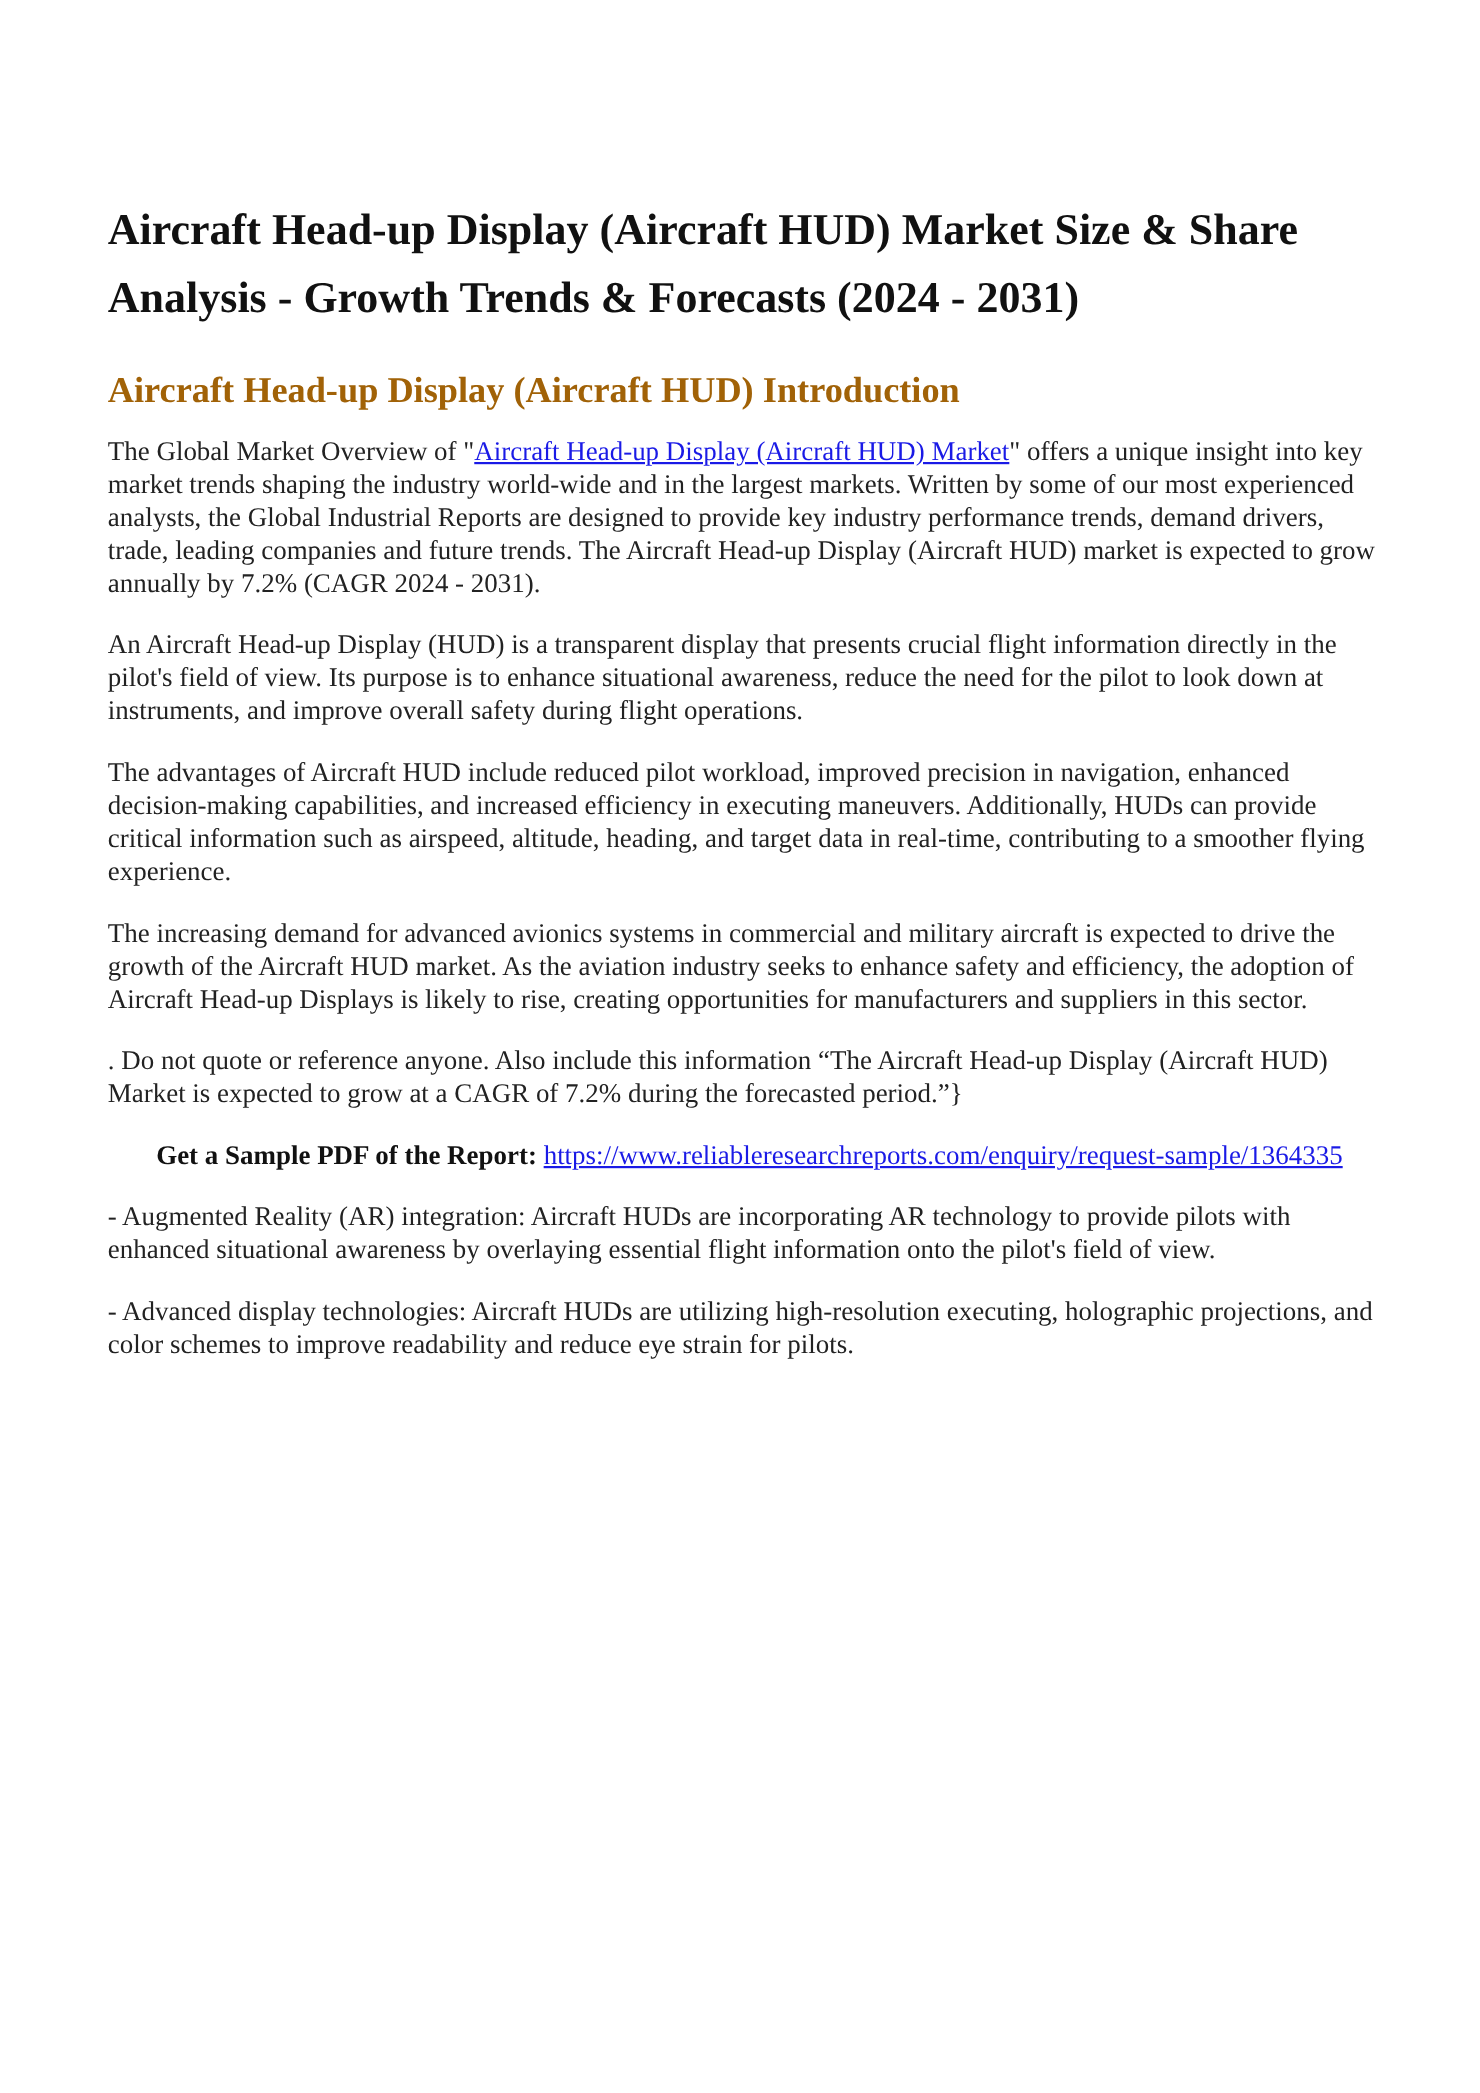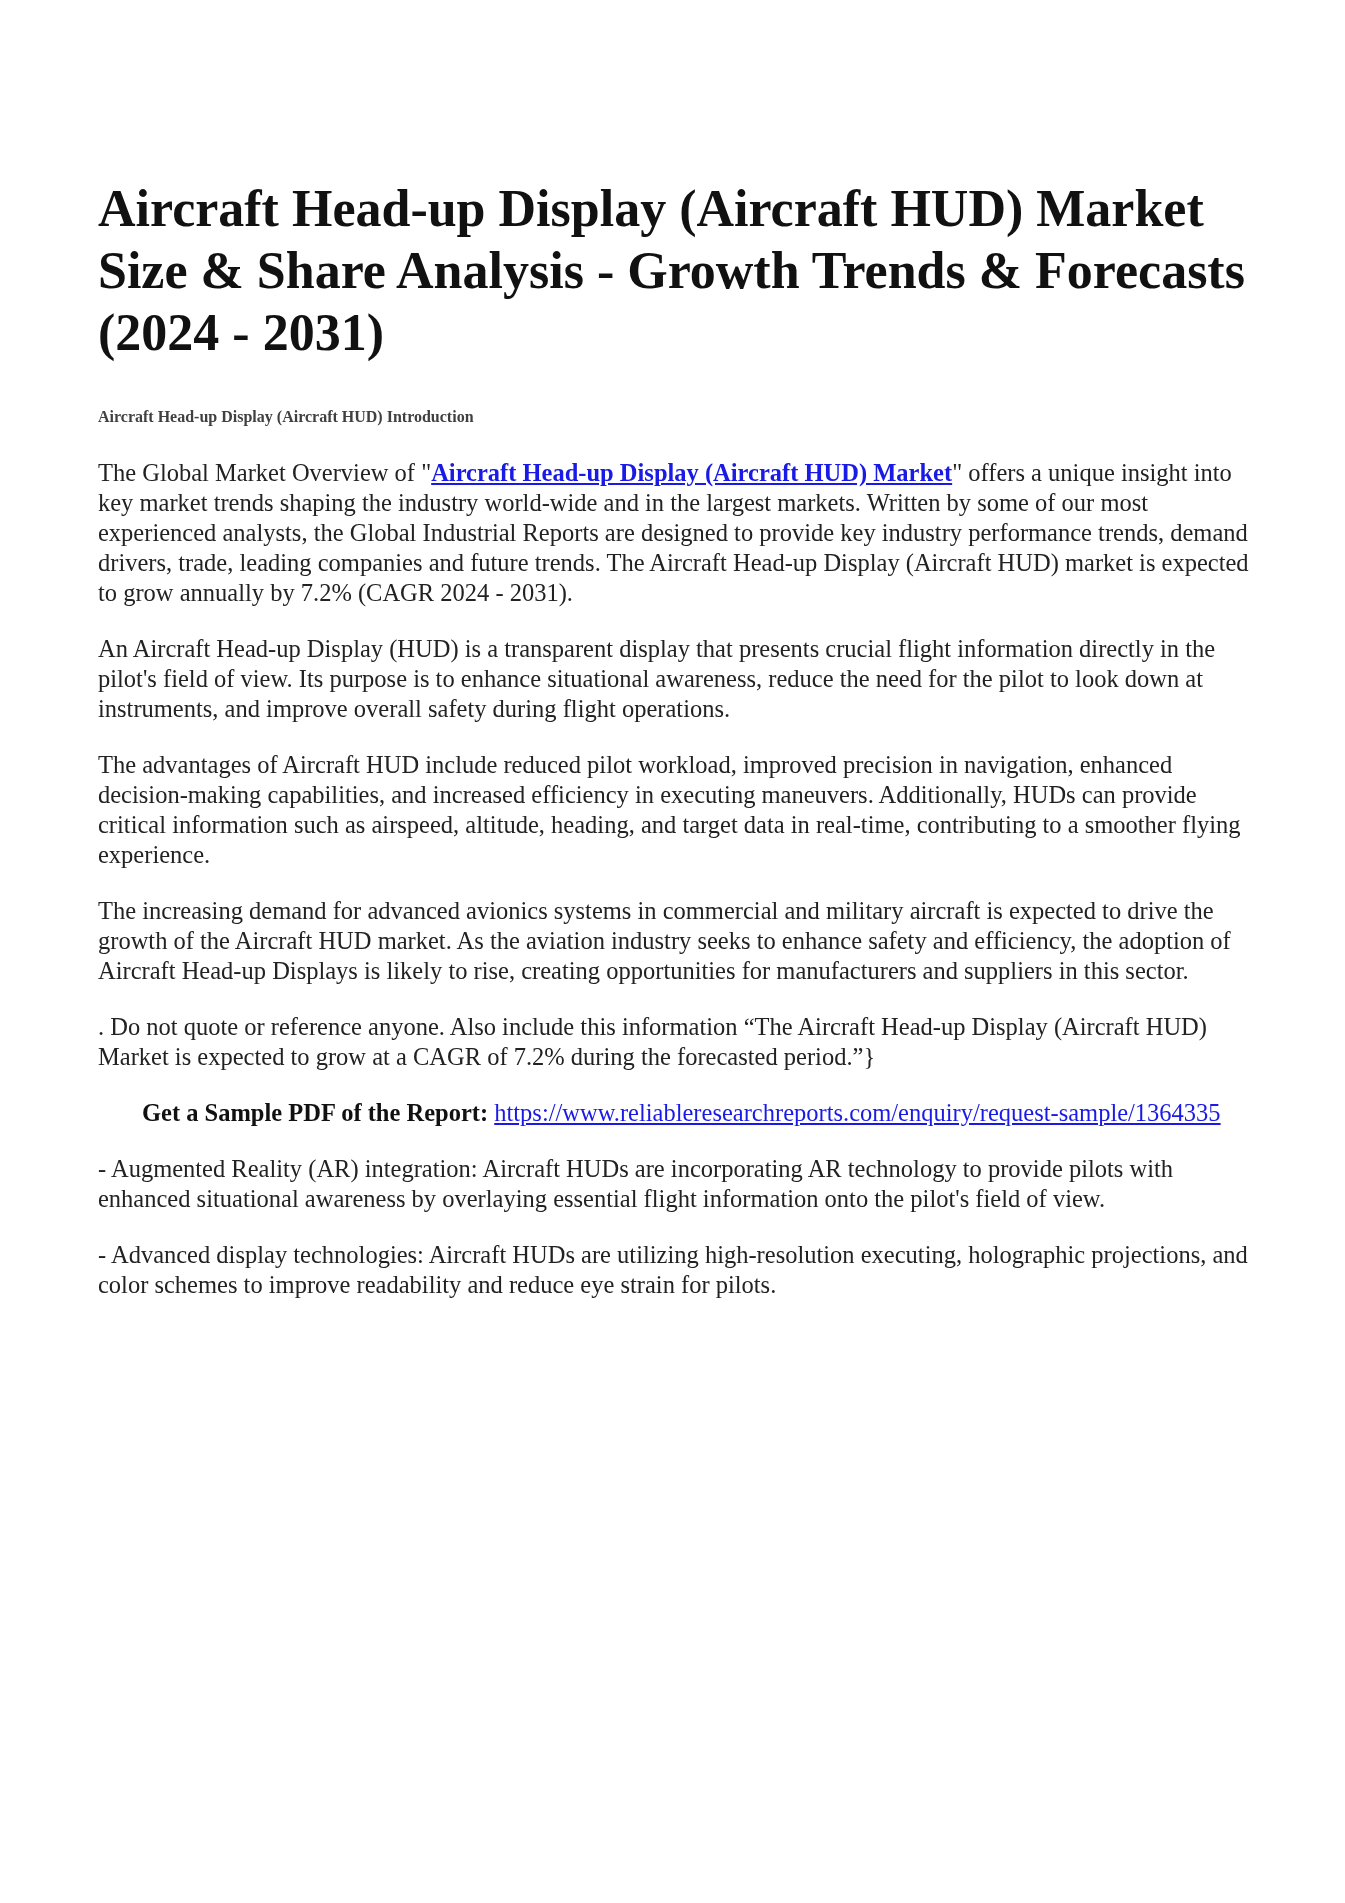--- a/index.html
+++ b/index.html
@@ -18,43 +18,43 @@
     left: 98px;
     top: 178px;
     width: 1162px;
     color: #222222;
     font-family: "Liberation Serif", "DejaVu Serif", serif;
   }
   h1.doc-title {
     margin: 0;
     font-family: "Liberation Serif", "DejaVu Serif", serif;
     font-weight: bold;
-    font-size: 52px;
+    font-size: 40px;
     line-height: 62px;
     color: #111111;
   }
   .section-heading {
     margin: 38px 0 0 0;
     font-weight: bold;
-    font-size: 16px;
+    font-size: 33px;
     line-height: 30px;
-    color: #404040;
+    color: #a16207;
   }
   .para {
     margin: 26px 0 0 0;
     font-size: 24.5px;
     line-height: 30px;
   }
   .section-heading + .para { margin-top: 26px; }
   .para.after-heading { margin-top: 26px; }
   a.doc-link {
     color: #1a1ae6;
     text-decoration: underline;
   }
-  a.doc-link.bold { font-weight: bold; }
+  a.doc-link.bold { font-weight: normal; }
   .label-bold { font-weight: bold; color: #111111; margin-left: 44px; }
 </style>
 </head>
 <body>
 
 <div class="page">
 
   <h1 class="doc-title">Aircraft Head-up Display (Aircraft HUD) Market Size &amp; Share Analysis - Growth Trends &amp; Forecasts (2024 - 2031)</h1>
 
   <div class="section-heading">Aircraft Head-up Display (Aircraft HUD) Introduction</div>

